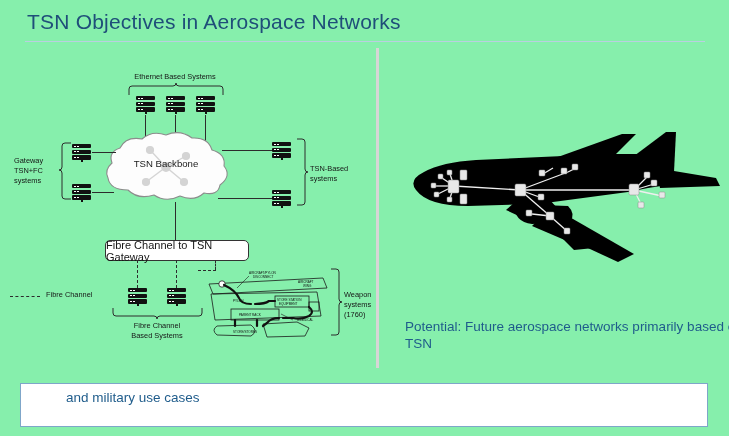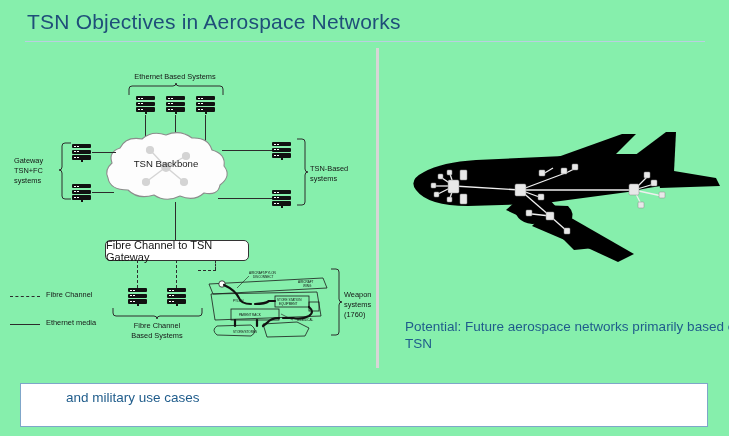--- a/index.html
+++ b/index.html
@@ -255,24 +255,20 @@
     <svg style="position:absolute;left:112px;top:236px;" width="92" height="12">
       <path d="M1,0 L1,5 Q1,8 4,8 L42,8 Q45,8 45,11 Q45,8 48,8 L87,8 Q90,8 90,5 L90,0" fill="none" stroke="#2c2c2c" stroke-width="1"></path>
     </svg>
     <div class="dlabel c" style="left:102px;top:249px;width:110px;">Fibre Channel</div>
     <div class="dlabel c" style="left:102px;top:259px;width:110px;">Based Systems</div>
 
     <div class="legend">
       <div class="lg-row">
         <div class="lg-dash"></div>
         <div class="lg-txt">Fibre Channel</div>
-      </div>
-      <div class="lg-row" style="margin-top:10px;">
-        <div class="lg-solid"></div>
-        <div class="lg-txt">Ethernet media</div>
       </div>
     </div>
 
     <div class="wschem">
       <svg width="124" height="72" viewBox="0 0 124 72">
         <g fill="none" stroke="#1a1a1a" stroke-width="0.8">
 
           <path d="M4,16 L118,10 L122,20 L8,26 Z"></path>
 
           <path d="M6,26 L112,24 L116,48 L10,52 Z"></path>

